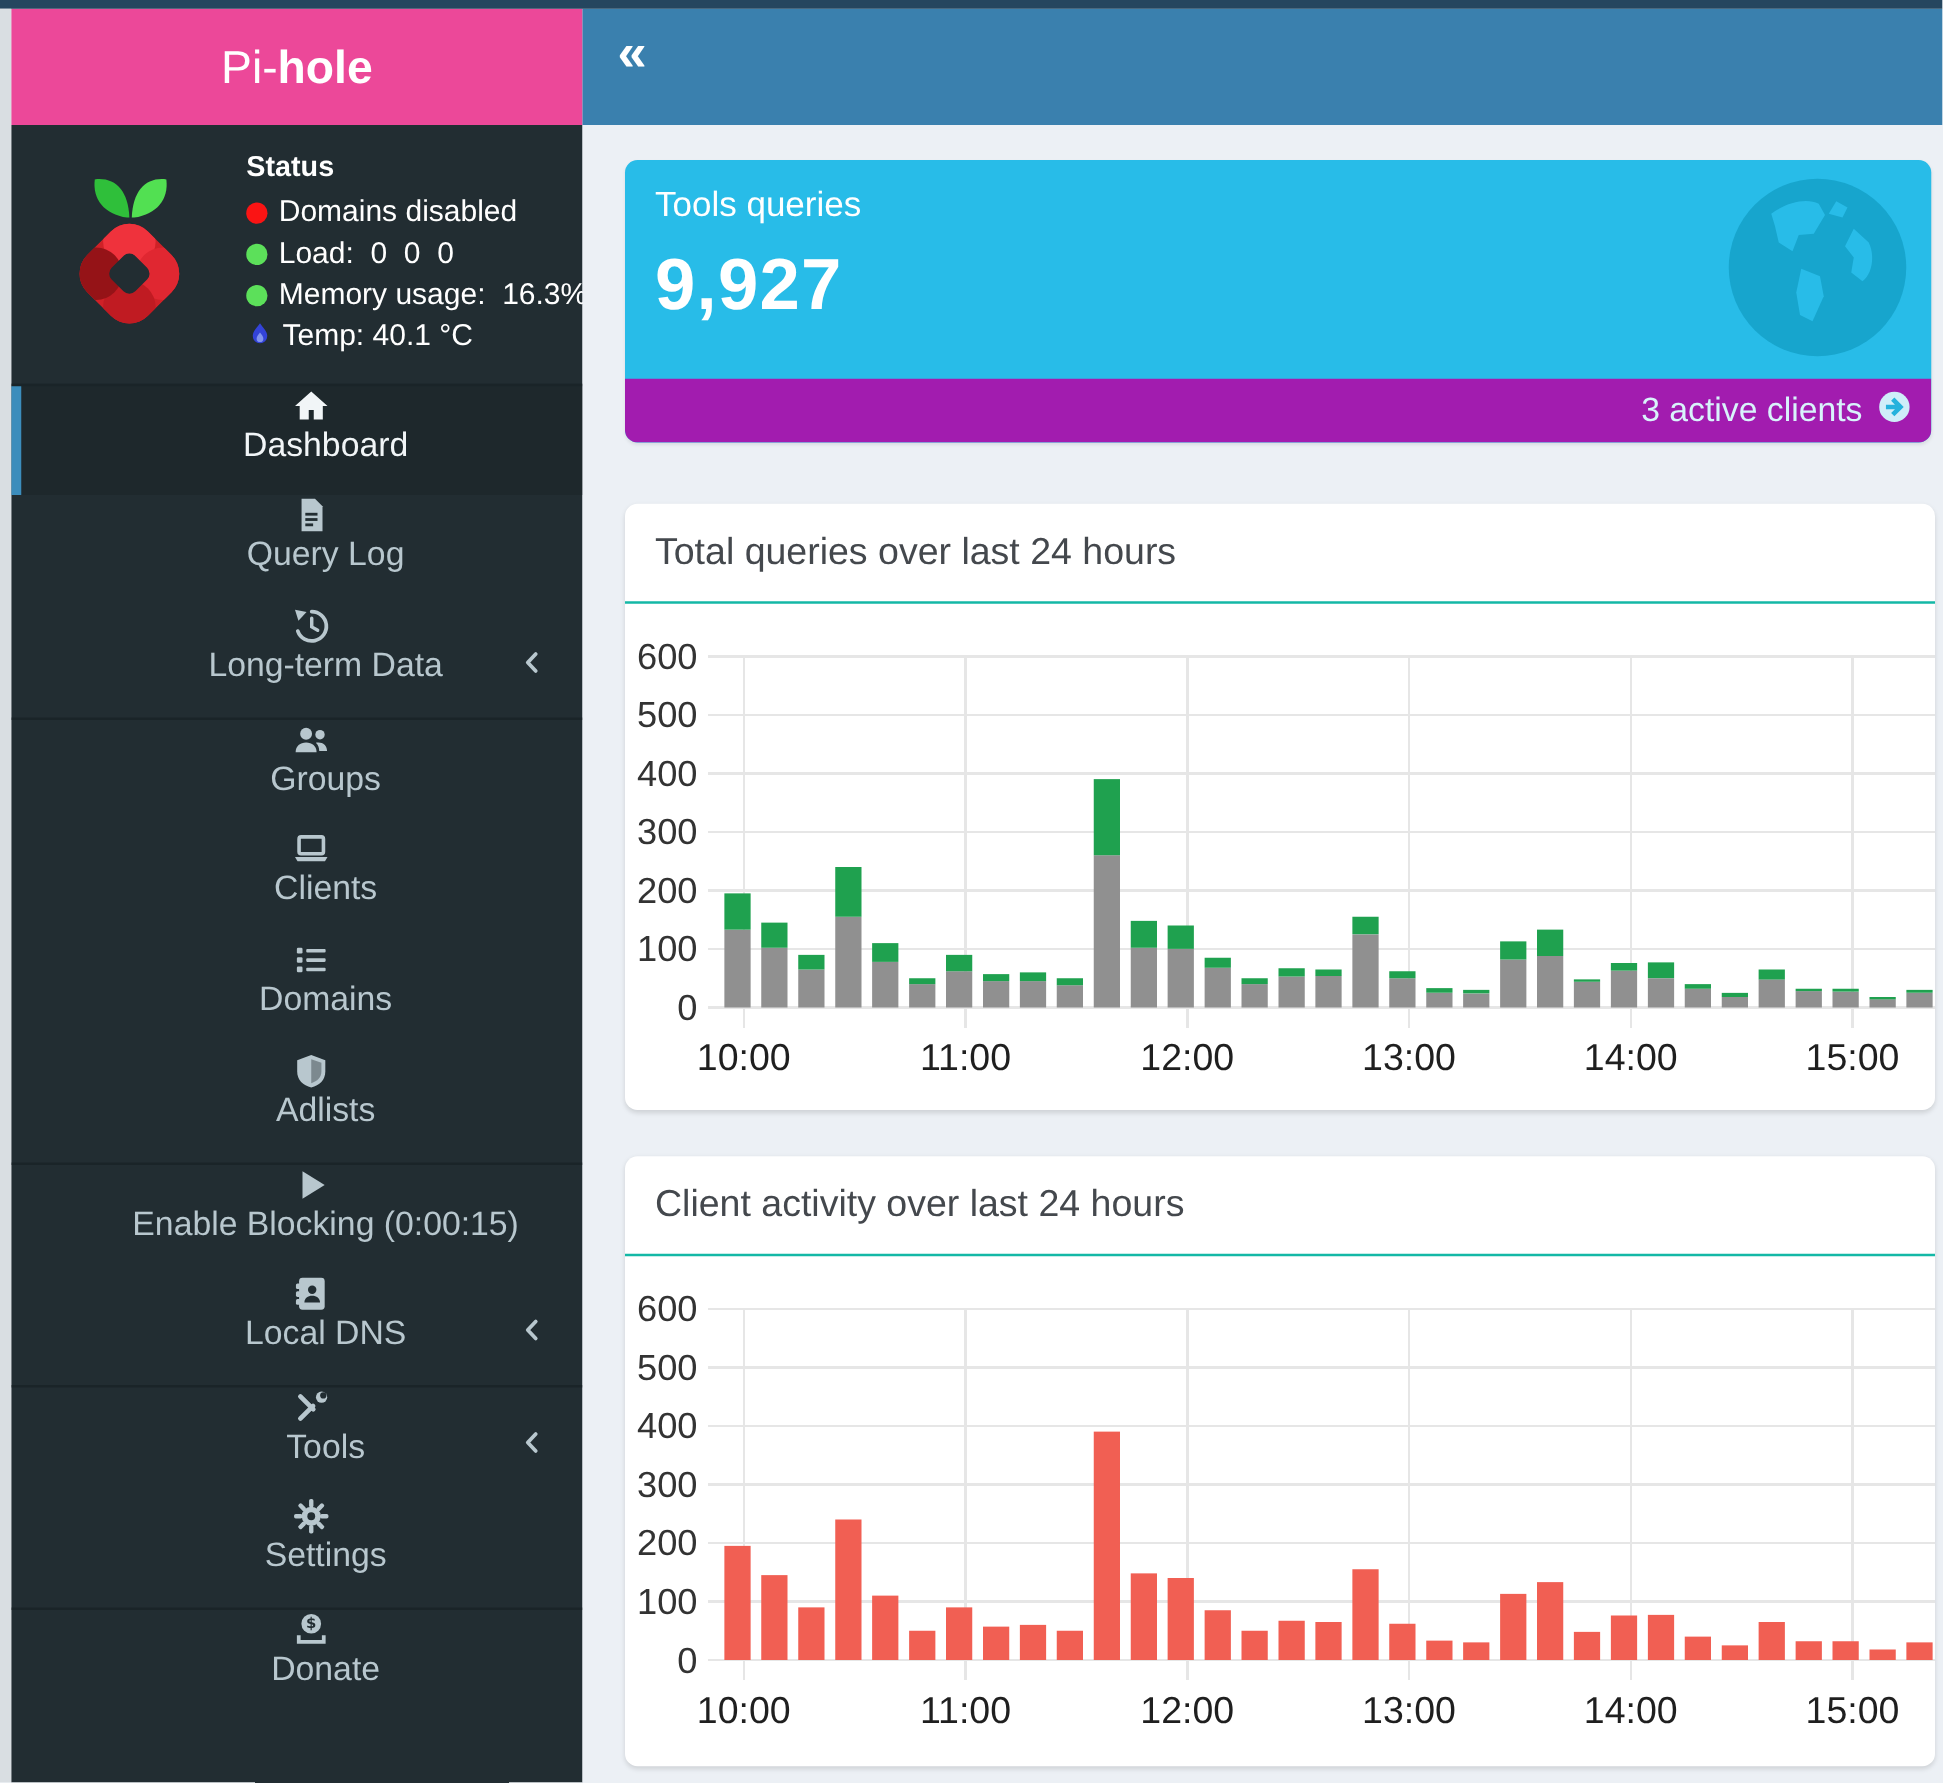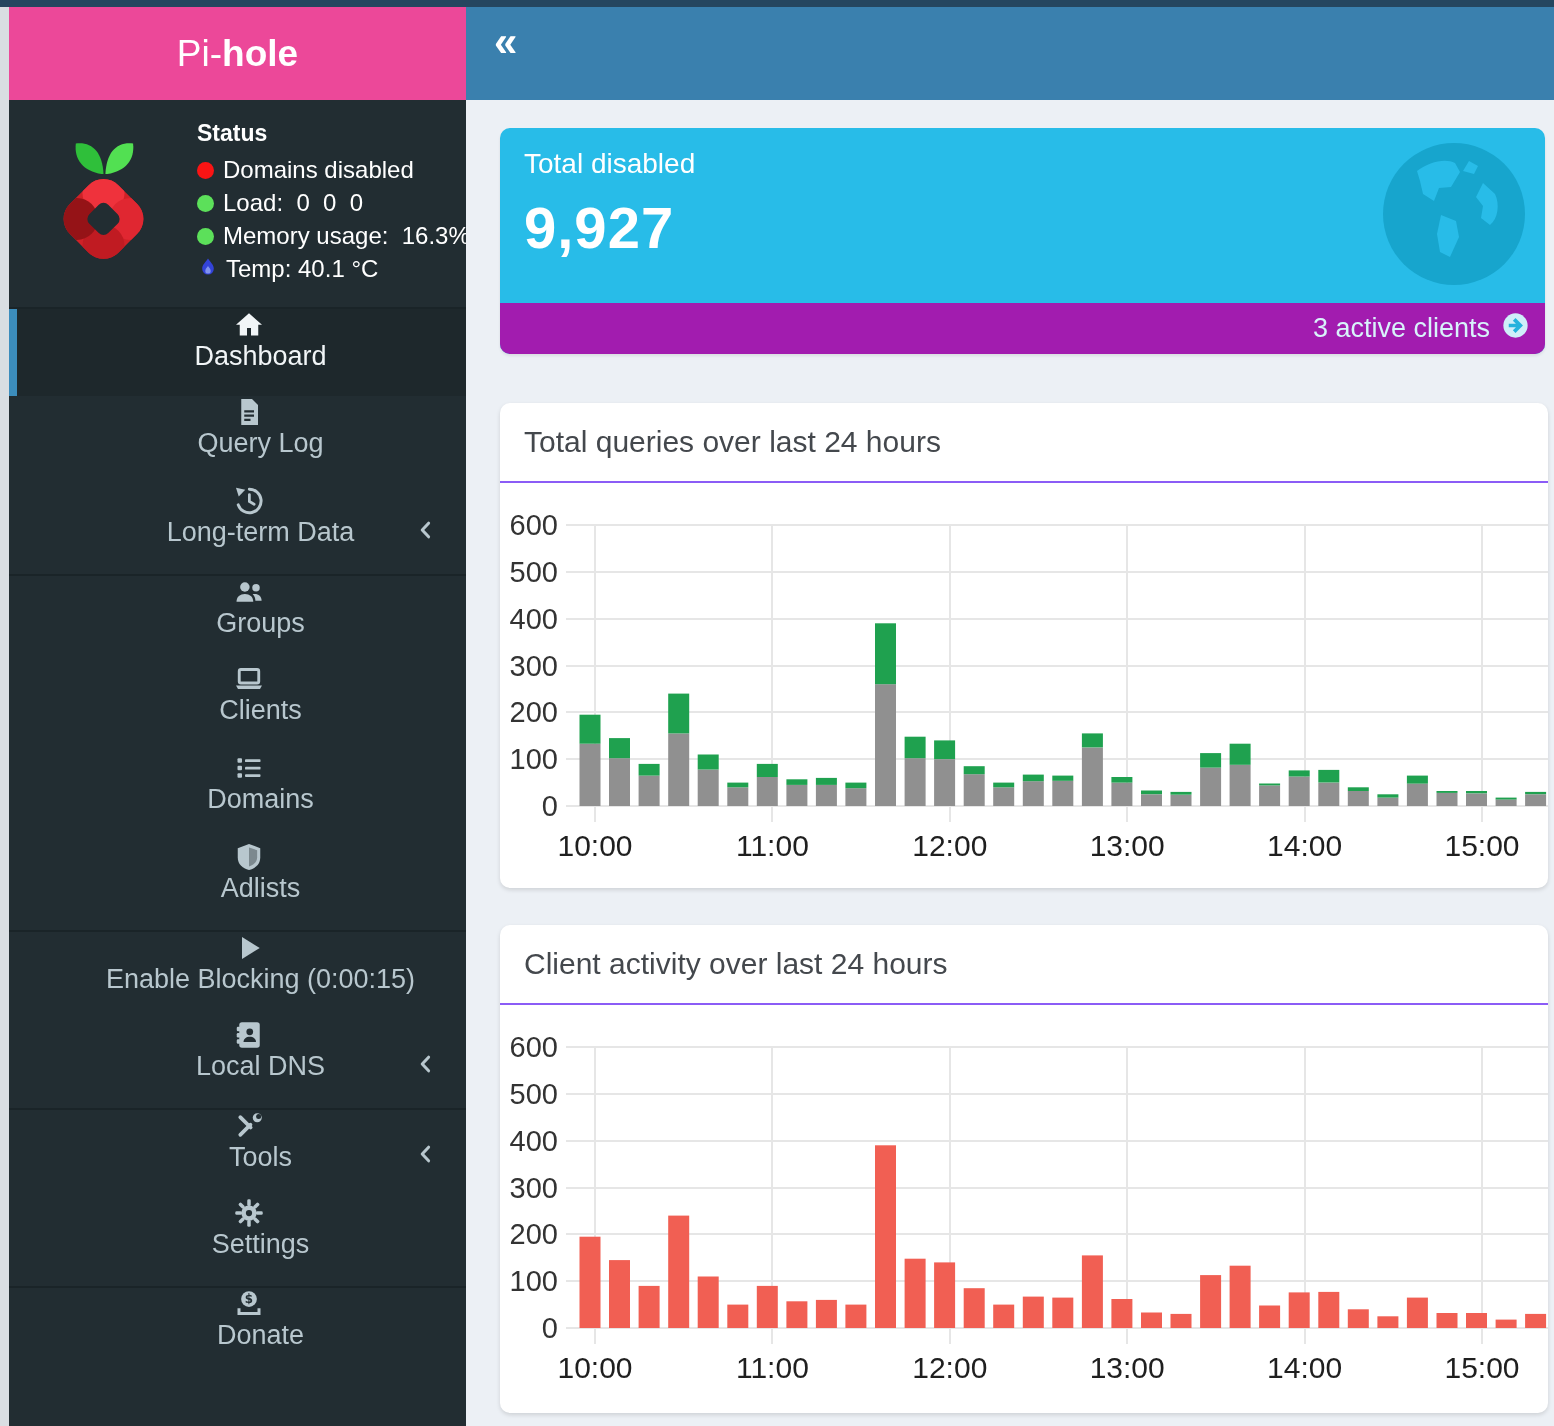--- a/index.html
+++ b/index.html
@@ -57,21 +57,21 @@
   .sb-value { font-size:58px; font-weight:700; margin-top:14px; letter-spacing:1px; }
   .sb-globe { position:absolute; right:16px; top:11px; z-index:1; }
   .sb-footer { position:absolute; left:0; right:0; bottom:0; height:51px; background:#a21caf;
                color:#d8f3fb; font-size:27px; display:flex; align-items:center;
                justify-content:flex-end; padding-right:16px; gap:12px; cursor:pointer; z-index:3; }
 
   .box { position:absolute; left:34px; width:1048px; background:#fff; border-radius:10px;
          box-shadow:0 2px 4px rgba(0,0,0,.13); overflow:hidden; }
   #box-queries { top:303px; height:485px; }
   #box-clients { top:825px; height:488px; }
-  .box-header { height:80px; border-bottom:2px solid #8b5cf6; display:flex;
+  .box-header { height:80px; border-bottom:2px solid #14b8a6; display:flex;
                 align-items:center; padding-left:24px; }
   .box-title { font-size:30px; font-weight:400; color:#44484d; }
   .box-body svg { display:block; }
 </style>
 </head>
 <body>
 
 <div id="top-edge"></div>
 <div id="left-edge"></div>
 
@@ -259,21 +259,21 @@
         </span>
         <span>Donate</span>
       </li>
     </ul>
 </aside>
 
 <div class="content">
 
   <div class="small-box">
     <div class="sb-inner">
-      <p class="sb-title">Total disabled</p>
+      <p class="sb-title">Tools queries</p>
       <h3 class="sb-value">9,927</h3>
     </div>
     <div class="sb-globe">
       <svg width="150" height="150" viewBox="0 0 150 150">
         <circle cx="75" cy="75" r="71" fill="#17a5cd"></circle>
         <path fill="#28bce8" d="M38 32c12-9 28-13 38-8l5 9-9 15-12 1-5 13-11-7-3-13Z"></path>
         <path fill="#28bce8" d="M104 44l12 11c5 10 3 25-5 31l-9-7 2-12-7-9Z"></path>
         <path fill="#28bce8" d="M62 76l15 6 3 16-9 20-10-5-3-18Z"></path>
         <path fill="#28bce8" d="M90 22l9 5-4 8-11-3Z"></path>
       </svg>

